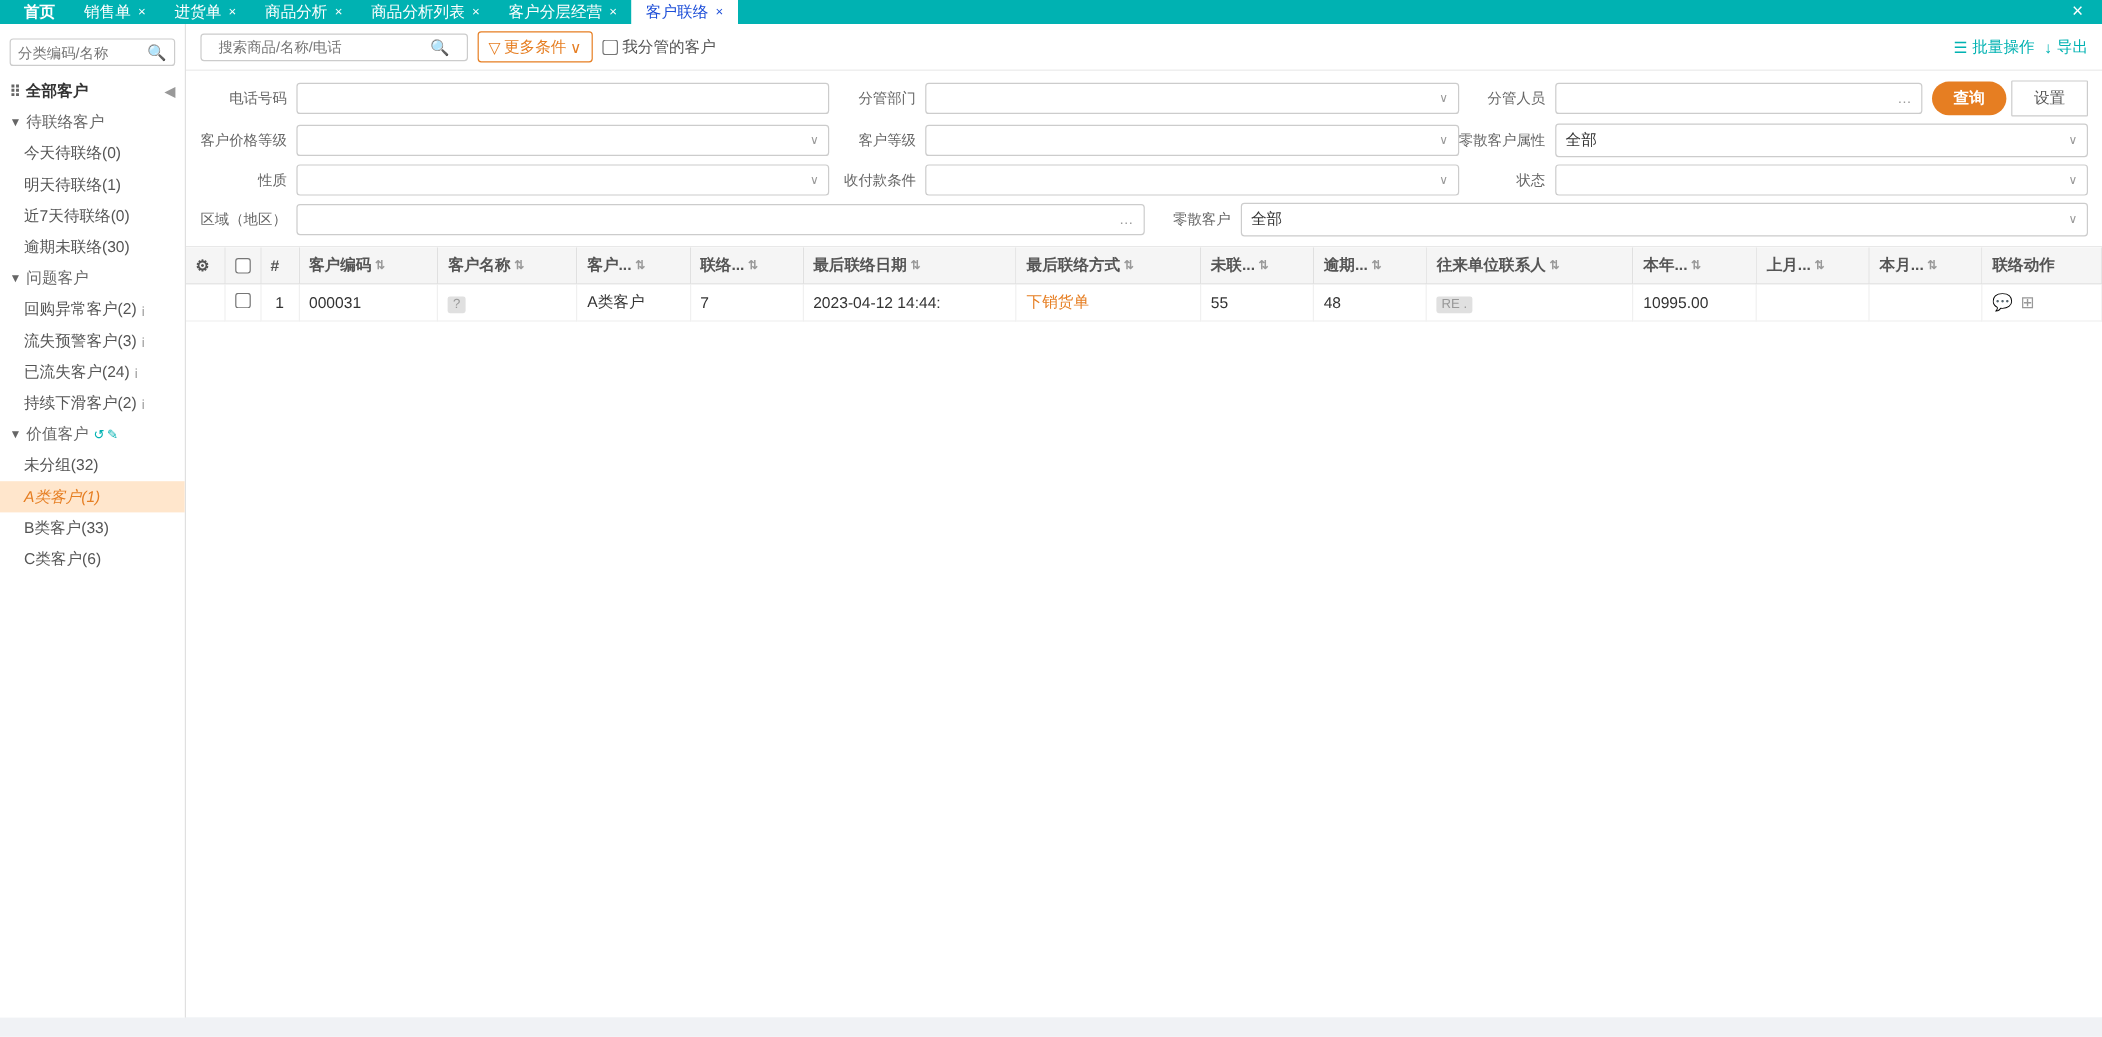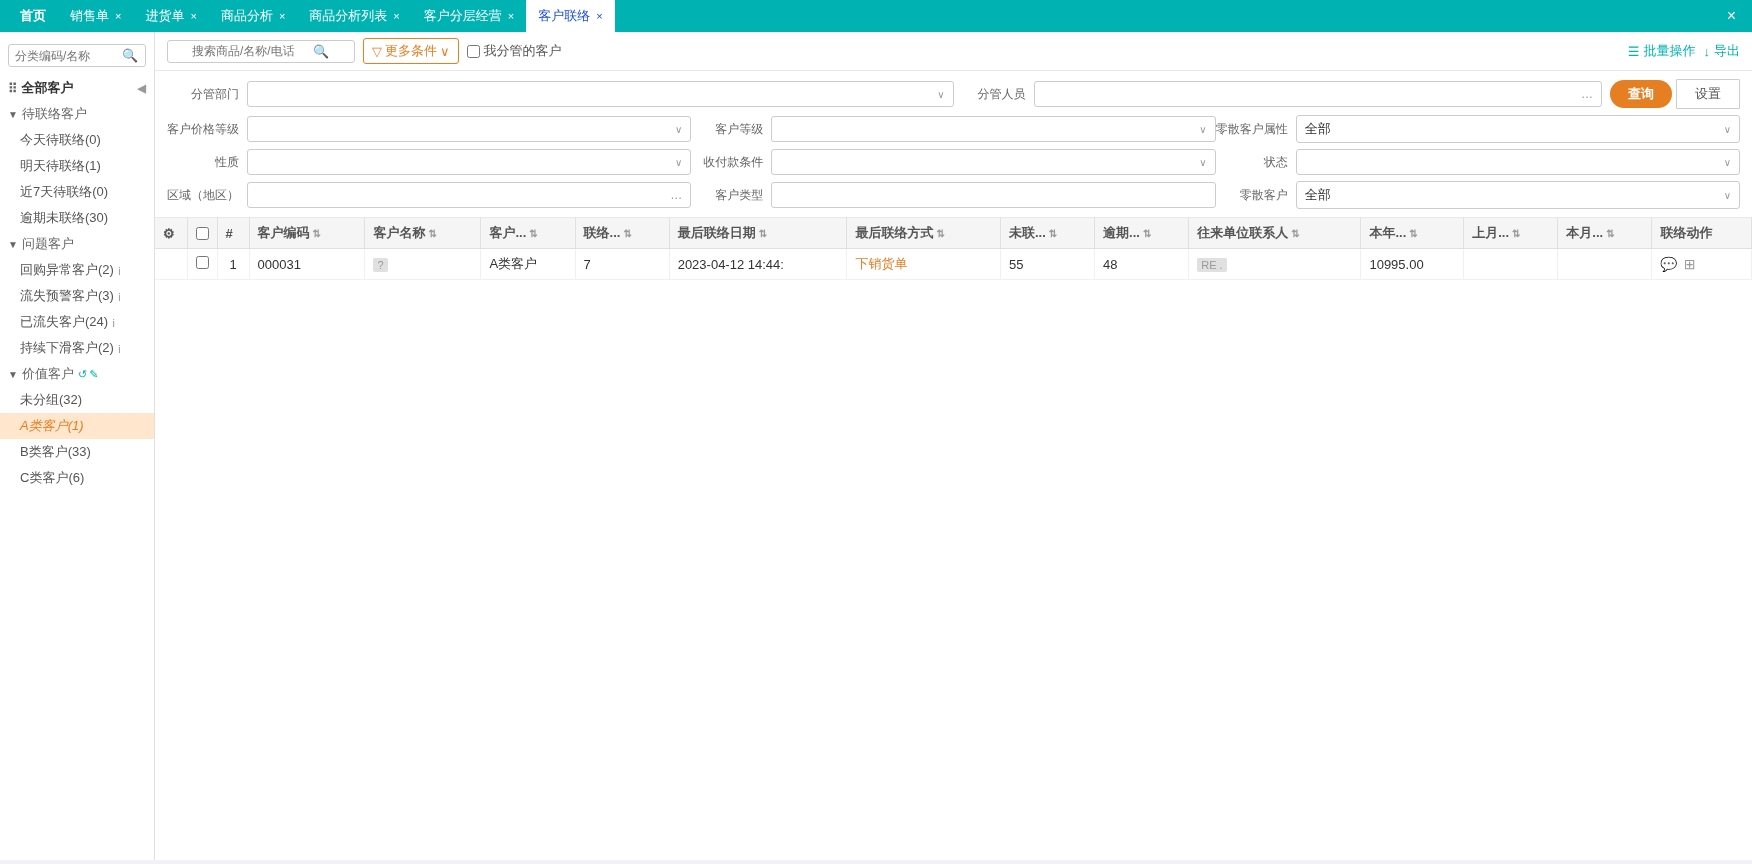--- a/index.html
+++ b/index.html
@@ -1,20 +1,20 @@
 <!DOCTYPE html>
 <html><head>
   <meta charset="utf-8">
   <style>
     * { box-sizing: border-box; margin: 0; padding: 0; font-family: 'Microsoft YaHei', Arial, sans-serif; font-size: 13px; }
     body { background: #f0f2f5; width: 1752px; min-height: 864px; overflow: hidden; }
 
     
     .top-nav {
-      display: flex; align-items: center; background: #00b2b2; height: 32px; padding: 0 8px;
+      display: flex; align-items: center; background: #00b2b2; height: 20px; padding: 0 8px;
     }
     .top-nav .nav-item {
       color: #fff; padding: 0 12px; height: 36px; display: flex; align-items: center; cursor: pointer; white-space: nowrap; font-size: 13px; position: relative;
     }
     .top-nav .nav-item.active {
       background: #fff; color: #1d4ed8; border-radius: 4px 4px 0 0;
     }
     .top-nav .nav-item .close-btn {
       margin-left: 6px; font-size: 11px; cursor: pointer; color: inherit;
     }
@@ -53,21 +53,21 @@
     .sidebar-item .info-icon { margin-left: 4px; color: #999; font-size: 11px; }
 
     
     .content-area { flex: 1; display: flex; flex-direction: column; overflow: hidden; }
 
     
     .filter-bar {
       background: #fff; padding: 6px 12px; border-bottom: 1px solid #e8e8e8; display: flex; align-items: center; gap: 8px;
     }
     .filter-search {
-      display: flex; align-items: center; border: 1px solid #ccc; border-radius: 3px; padding: 3px 24px; width: 188px;
+      display: flex; align-items: center; border: 1px solid #ccc; border-radius: 3px; padding: 3px 14px; width: 223px;
     }
     .filter-search input { border: none; outline: none; font-size: 12px; width: 100%; color: #999; }
     .filter-search .search-icon { color: #00b2b2; }
     .filter-more {
       color: #e67e22; cursor: pointer; display: flex; align-items: center; gap: 3px; font-size: 12px; border: 1px solid #e67e22; border-radius: 3px; padding: 3px 8px;
     }
     .filter-check { display: flex; align-items: center; gap: 4px; font-size: 12px; color: #555; cursor: pointer; }
     .filter-check input[type=checkbox] { cursor: pointer; }
     .filter-spacer { flex: 1; }
     .batch-ops { display: flex; align-items: center; gap: 4px; color: #00b2b2; font-size: 12px; cursor: pointer; }
@@ -261,20 +261,26 @@
       </div>
       <div class="export-btn">
         <span>↓</span>
         <span>导出</span>
       </div>
     </div>
 
     <div class="adv-filter">
       <div class="filter-row">
         <div class="filter-cell">
+          <span class="filter-label">电话号码</span>
+          <div class="filter-input">
+              <span></span>
+            </div>
+        </div>
+        <div class="filter-cell">
           <span class="filter-label">分管部门</span>
           <div class="filter-input">
             <span></span>
               <span class="dropdown-arrow">∨</span>
           </div>
         </div>
         <div class="filter-cell" style="position:relative;">
           <span class="filter-label">分管人员</span>
           <div class="filter-input">
             <span></span>
@@ -332,26 +338,20 @@
           </div>
         </div>
       </div>
 
       <div class="filter-row">
         <div class="filter-cell">
           <span class="filter-label">区域（地区）</span>
           <div class="filter-input">
             <span></span>
               <span class="more-dots">…</span>
-          </div>
-        </div>
-        <div class="filter-cell">
-          <span class="filter-label">客户类型</span>
-          <div class="filter-input">
-            <span></span>
           </div>
         </div>
         <div class="filter-cell">
           <span class="filter-label">零散客户</span>
           <div class="filter-input">
             <span>全部</span>
             <span class="dropdown-arrow">∨</span>
           </div>
         </div>
       </div>

